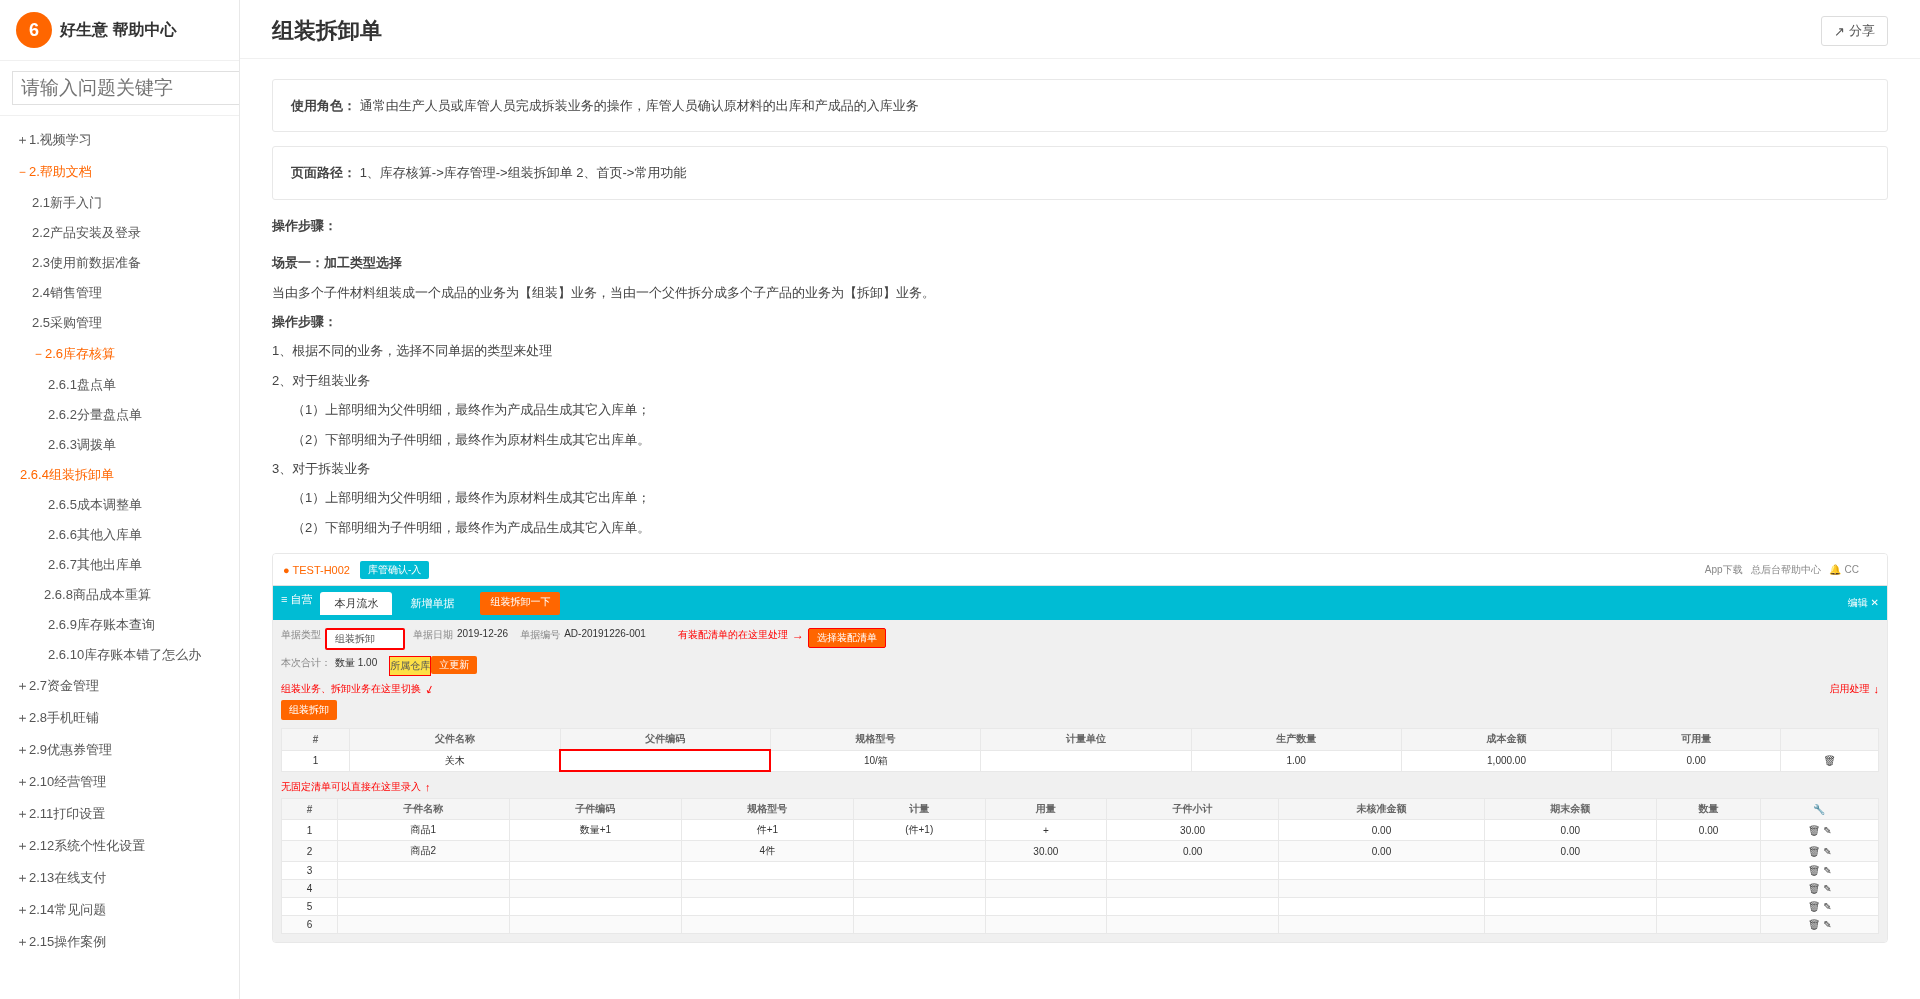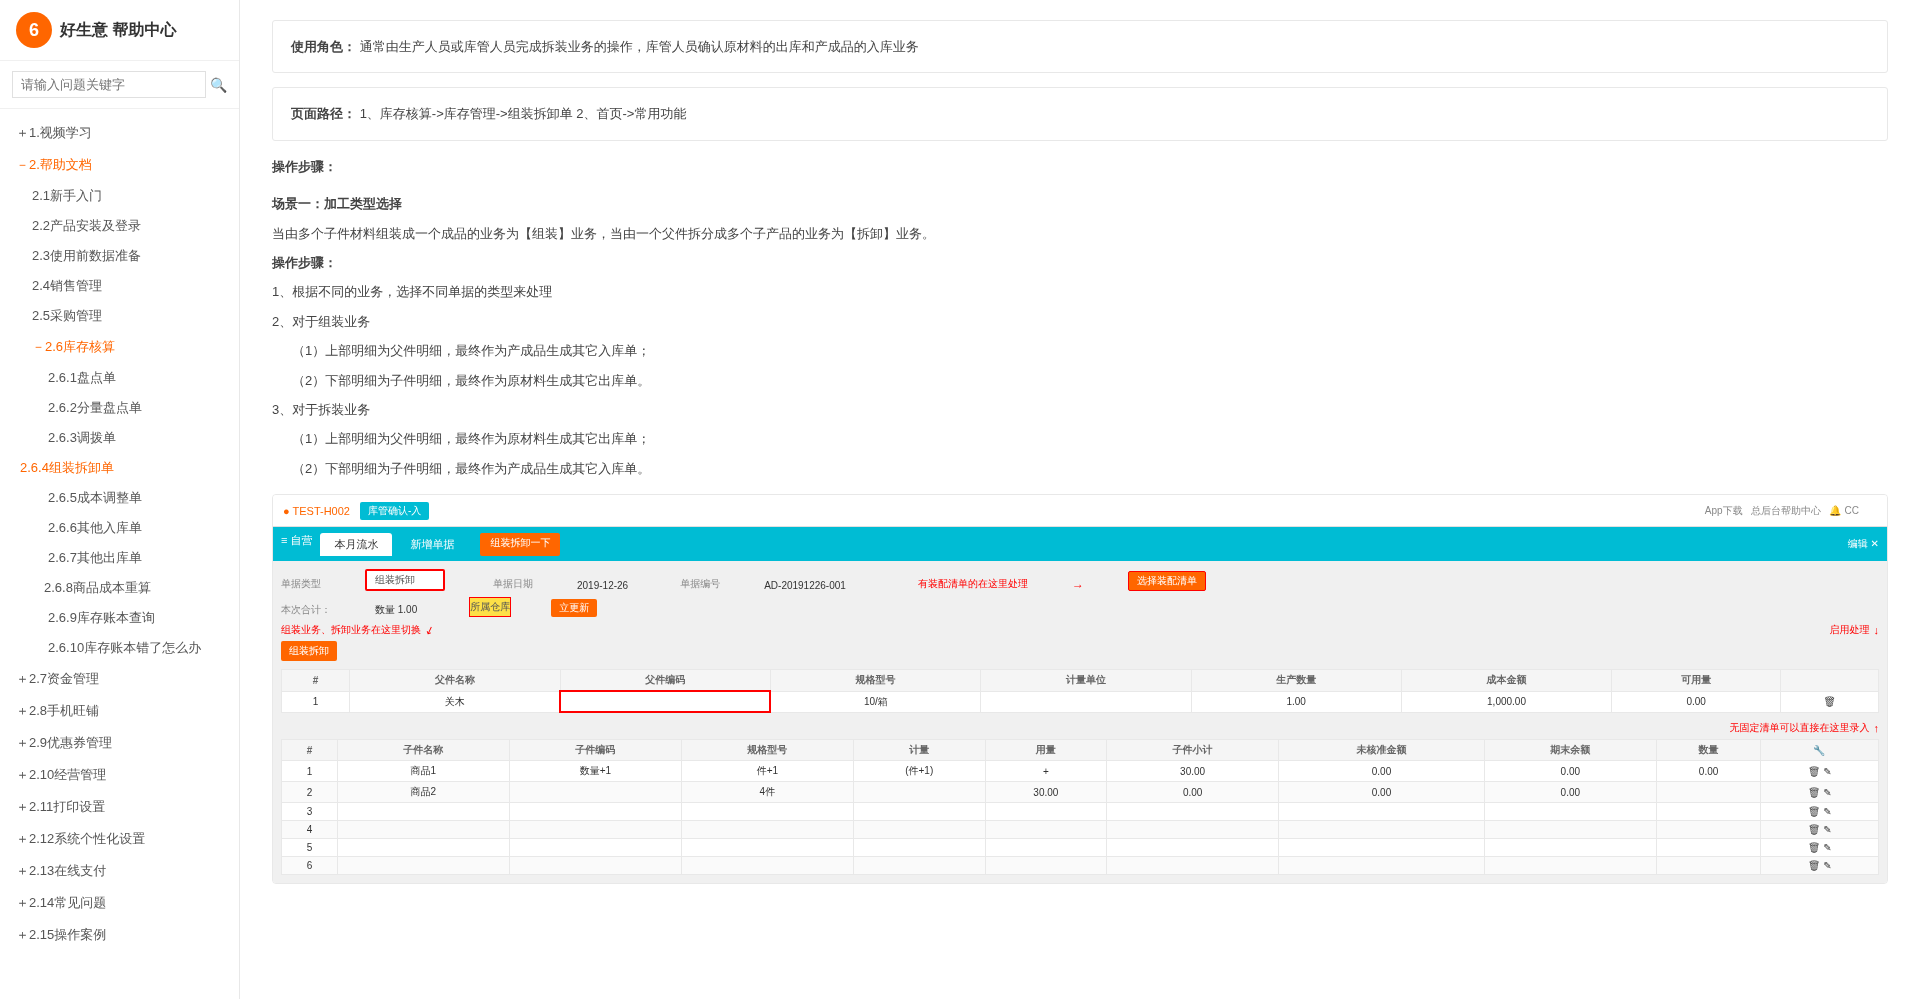--- a/index.html
+++ b/index.html
@@ -47,21 +47,21 @@
       border-bottom: 1px solid #f0f0f0;
       display: flex;
       align-items: center;
       background: #fff;
     }
     .search-input {
       flex: 1;
       border: 1px solid #e0e0e0;
       border-radius: 0;
       padding: 5px 8px;
-      font-size: 13px;
+      font-size: 19px;
       outline: none;
       color: #999;
     }
     .search-btn {
       background: none;
       border: none;
       cursor: pointer;
       color: #999;
       margin-left: 4px;
       font-size: 14px;
@@ -197,25 +197,24 @@
       padding: 3px 10px;
       border-radius: 2px;
       font-size: 10px;
       margin-left: 8px;
     }
     .sim-content {
       padding: 8px;
     }
     .sim-row {
       display: flex;
-      align-items: flex-end;
+      align-items: flex-start;
       margin-bottom: 6px;
       font-size: 10px;
       color: #555;
-      gap: 40px;
     }
     .sim-label { margin-right: 4px; color: #888; }
     .sim-value { color: #333; margin-right: 12px; }
     .sim-input-box {
       border: 1px solid #e0e0e0;
       background: #fff;
       padding: 2px 8px;
       min-width: 80px;
       margin-right: 8px;
       font-size: 10px;
@@ -334,20 +333,27 @@
     </div>
     <div class="nav-group-header">
       <span class="plus-icon">＋</span>
       <span>2.15操作案例</span>
     </div>
   </div>
 </div>
 
 <div class="main">
   <div class="main-inner">
+    <div class="main-header">
+      <h1 class="page-title">组装拆卸单</h1>
+      <button class="share-btn">
+        <span class="share-icon">↗</span>
+        <span>分享</span>
+      </button>
+    </div>
 
     <div class="content-body">
 
 
       <div class="info-block">
         <span style="font-weight:bold;">使用角色：</span>
         <span>通常由生产人员或库管人员完成拆装业务的操作，库管人员确认原材料的出库和产成品的入库业务</span>
       </div>
 
       <div class="info-block">
@@ -448,21 +454,21 @@
                   <td>10/箱</td>
                   <td></td>
                   <td>1.00</td>
                   <td>1,000.00</td>
                   <td>0.00</td>
                   <td>🗑</td>
                 </tr>
               </tbody>
             </table>
 
-            <div style="display:flex;align-items:center;margin-bottom:4px;justify-content:flex-end;">
+            <div style="display:flex;align-items:center;margin-bottom:4px;">
               <span style="color:red;font-size:10px;">无固定清单可以直接在这里录入</span>
               <span style="color:red;font-size:11px;margin-left:4px;">↑</span>
             </div>
 
             <table class="sim-table">
               <thead>
                 <tr>
                   <th>#</th>
                   <th>子件名称</th>
                   <th>子件编码</th>

